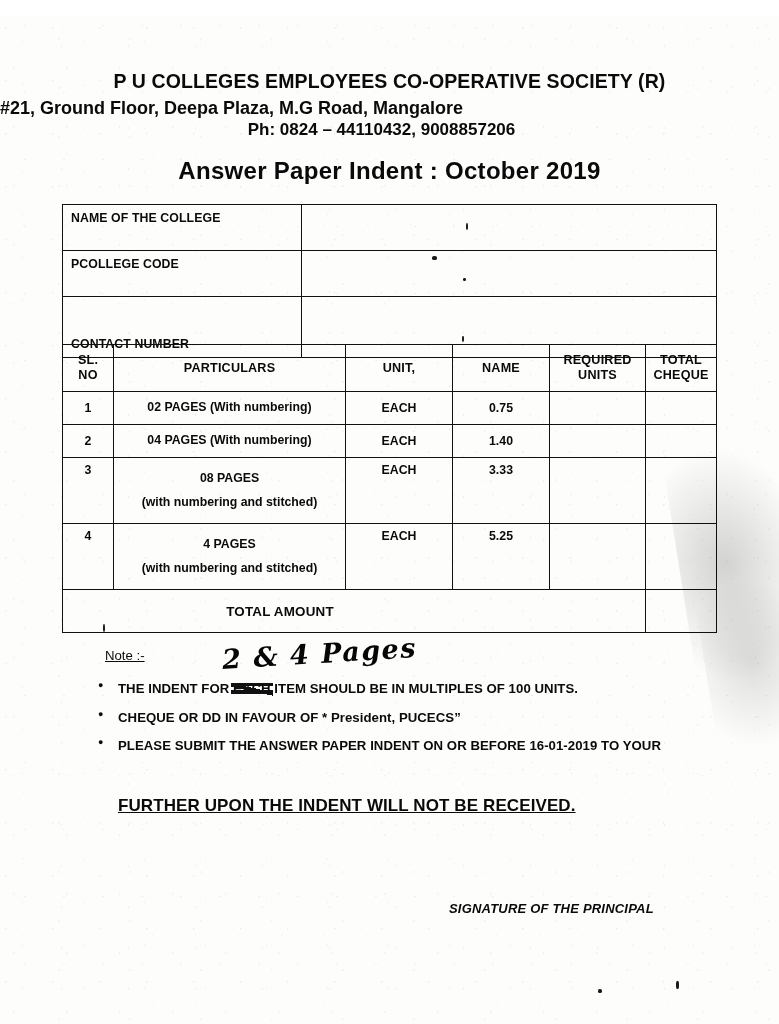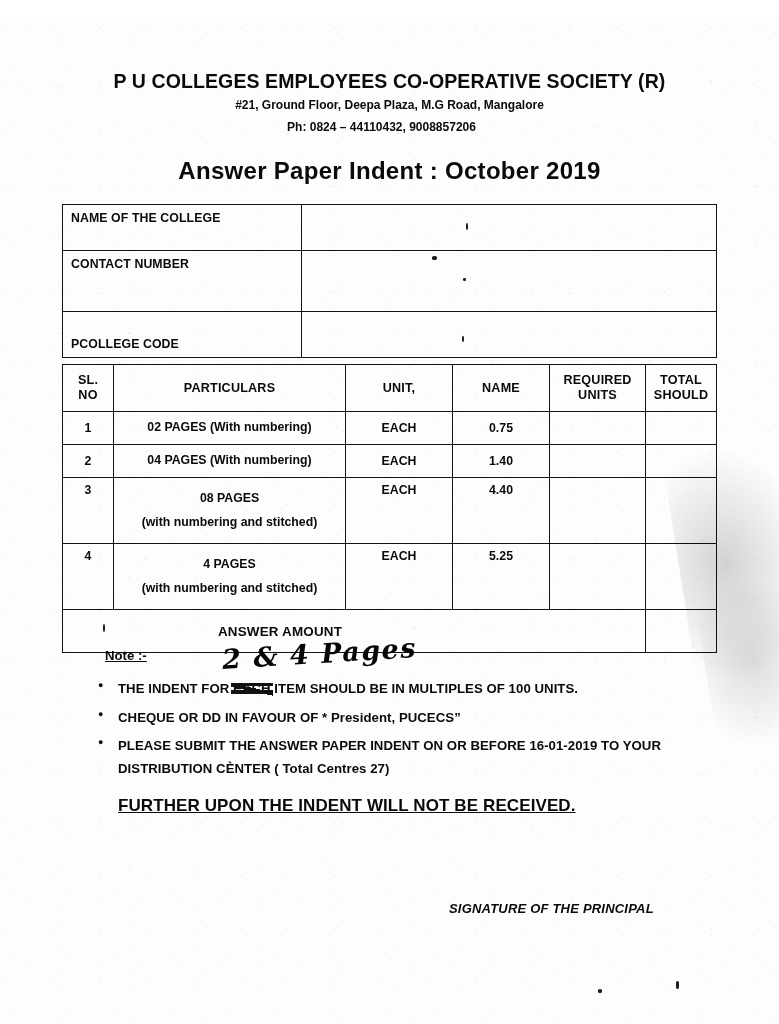--- a/index.html
+++ b/index.html
@@ -68,30 +68,30 @@
     top: 54px;
     text-align: center;
     font-size: 19.5px;
     font-weight: bold;
     letter-spacing: .1px;
   }
   .org-addr {
     position: absolute;
     left: 0; right: 0;
     top: 82px;
-    text-align: center;
-    font-size: 12px;
+    text-align: left;
+    font-size: 18px;
     font-weight: bold;
   }
   .org-phone {
     position: absolute;
     left: 0; right: 16px;
     top: 104px;
     text-align: center;
-    font-size: 12px;
+    font-size: 17px;
     font-weight: bold;
   }
   .doc-title {
     position: absolute;
     left: 0; right: 0;
     top: 141px;
     text-align: center;
     font-size: 24px;
     font-weight: bold;
     letter-spacing: .3px;
@@ -124,21 +124,21 @@
     font-size: 12.3px;
     letter-spacing: .1px;
   }
   #info-table tr:nth-child(1) td.lbl,
   #info-table tr:nth-child(2) td.lbl { vertical-align: top; padding-top: 6px; }
   #info-table tr:nth-child(3) td.lbl { vertical-align: bottom; padding-bottom: 6px; }
   #info-table td.val { }
 
   #indent-table {
     left: 62px;
-    top: 348px;
+    top: 328px;
     width: 655px;
     text-align: center;
   }
   #indent-table thead td {
     height: 42px;
     font-size: 12.6px;
     line-height: 1.18;
     letter-spacing: .2px;
   }
   #indent-table tbody td {
@@ -164,21 +164,21 @@
     text-align: center;
     padding-right: 150px;
   }
 
   
   .note-label {
     position: absolute;
     left: 68px;
     top: 632px;
     font-size: 13.2px;
-    font-weight: bold;
+    font-weight: normal;
     text-decoration: underline;
     padding-left: 37px;
   }
   .handwritten {
     position: absolute;
     left: 222px;
     top: 622px;
     font-family: "DejaVu Serif", serif;
     font-style: italic;
     font-size: 27px;
@@ -255,25 +255,25 @@
   <div class="org-phone">Ph: 0824 – 44110432, 9008857206</div>
   <div class="doc-title">Answer  Paper Indent  :  October 2019</div>
 
   <table id="info-table">
     <tbody>
       <tr>
         <td class="lbl" style="width:228px">NAME OF THE COLLEGE</td>
         <td class="val"></td>
       </tr>
       <tr>
+        <td class="lbl">PCOLLEGE CODE</td>
+        <td class="val"></td>
+      </tr>
+      <tr>
         <td class="lbl" style="height:52px">CONTACT NUMBER</td>
-        <td class="val"></td>
-      </tr>
-      <tr>
-        <td class="lbl">PCOLLEGE CODE</td>
         <td class="val"></td>
       </tr>
     </tbody>
   </table>
 
   <table id="indent-table">
     <thead>
       <tr>
         <td style="width:46px">
           <span>SL.</span><br>
@@ -281,21 +281,21 @@
         </td>
         <td style="width:227px">PARTICULARS</td>
         <td style="width:102px">UNIT,</td>
         <td style="width:92px">NAME</td>
         <td style="width:91px">
           <span>REQUIRED</span><br>
           <span>UNITS</span>
         </td>
         <td>
           <span>TOTAL</span><br>
-          <span>SHOULD</span>
+          <span>CHEQUE</span>
         </td>
       </tr>
     </thead>
     <tbody>
       <tr>
         <td>1</td>
         <td class="particulars">02 PAGES (With numbering)</td>
         <td>EACH</td>
         <td>0.75</td>
         <td></td>
@@ -309,51 +309,50 @@
         <td></td>
         <td></td>
       </tr>
       <tr class="tall">
         <td style="vertical-align:top;padding-top:5px">3</td>
         <td class="particulars">
           <span>08 PAGES</span><br>
           <span>(with numbering and stitched)</span>
         </td>
         <td class="unit-top">EACH</td>
-        <td class="rate-top">4.40</td>
+        <td class="rate-top">3.33</td>
         <td></td>
         <td></td>
       </tr>
       <tr class="tall">
         <td style="vertical-align:top;padding-top:5px">4</td>
         <td class="particulars">
           <span>4 PAGES</span><br>
           <span>(with numbering  and stitched)</span>
         </td>
         <td class="unit-top">EACH</td>
         <td class="rate-top">5.25</td>
         <td></td>
         <td></td>
       </tr>
       <tr>
-        <td class="total-label" colspan="5">ANSWER AMOUNT</td>
+        <td class="total-label" colspan="5">TOTAL AMOUNT</td>
         <td></td>
       </tr>
     </tbody>
   </table>
 
   <div class="note-label">Note :-</div>
   <div class="handwritten">2 &amp; 4 Pages</div>
 
   <ul class="notes">
     <li><span>THE INDENT FOR </span><span class="strike-word"><span>EACH</span><span class="scribble"></span></span><span> ITEM SHOULD BE IN MULTIPLES OF 100 UNITS.</span></li>
     <li>CHEQUE  OR DD IN FAVOUR OF  * President, PUCECS”</li>
     <li>
       <span>PLEASE SUBMIT THE ANSWER PAPER INDENT  ON OR BEFORE  16-01-2019 TO YOUR</span><br>
-      <span>DISTRIBUTION CÈNTER ( Total Centres 27)</span>
     </li>
   </ul>
 
   <div class="warning">FURTHER UPON THE INDENT WILL NOT BE RECEIVED.</div>
 
   <div class="signature">SIGNATURE OF THE PRINCIPAL</div>
 
   <div class="scan-noise"></div>
   <div class="edge-smudge"></div>
   <div class="edge-smudge two"></div>

